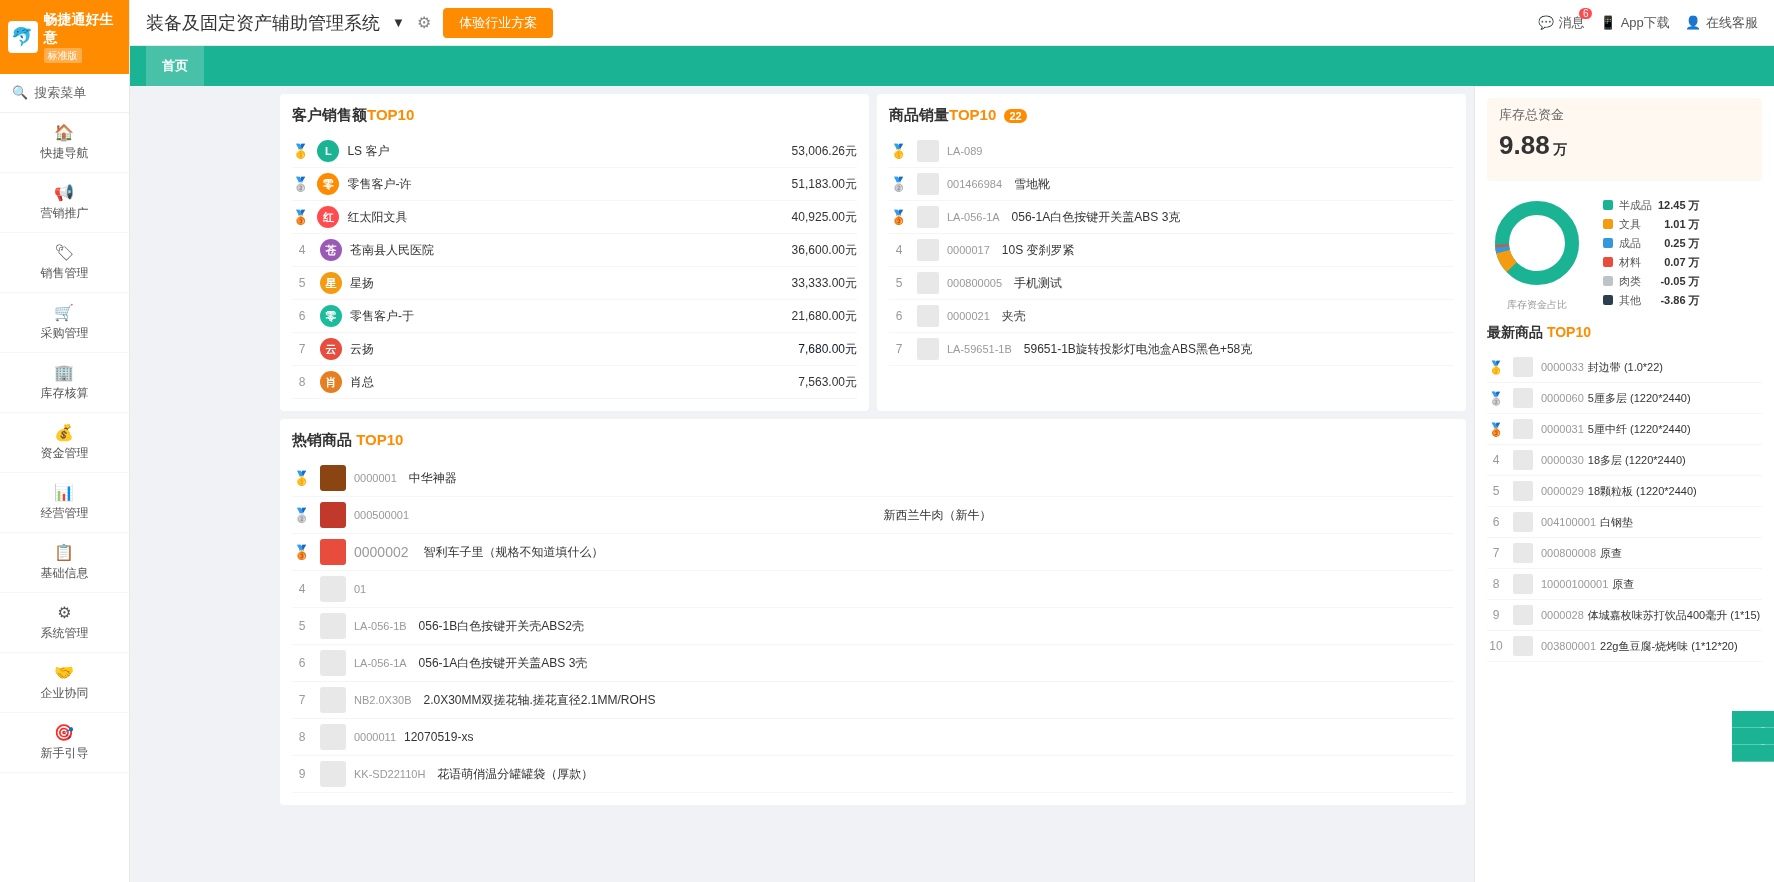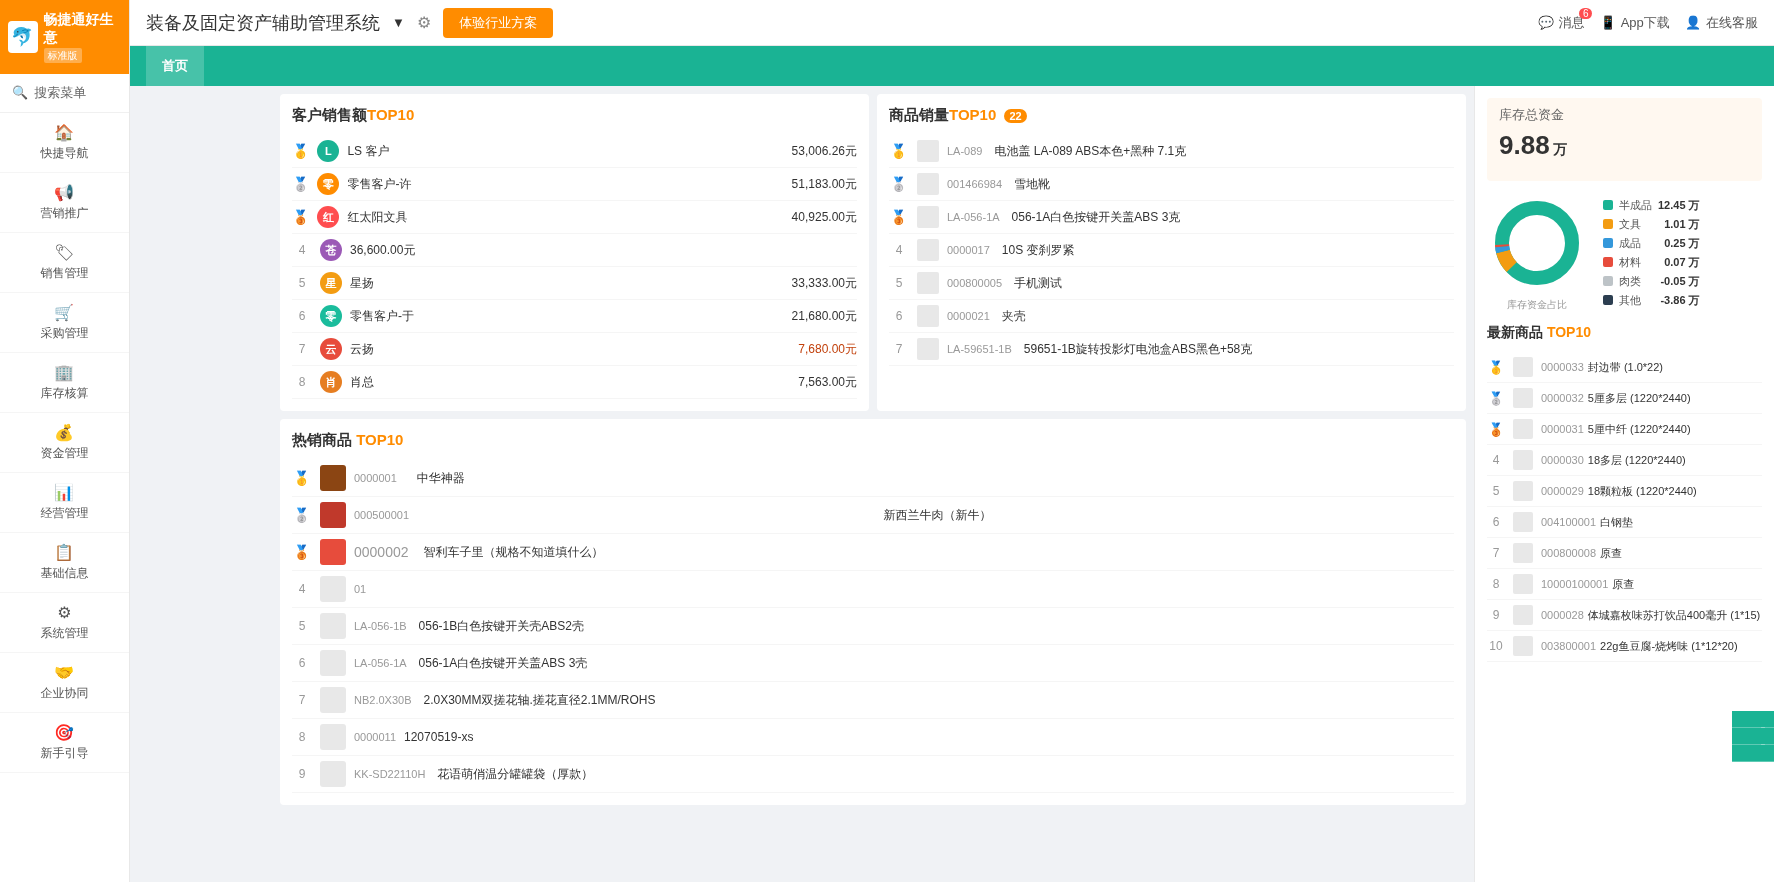--- a/index.html
+++ b/index.html
@@ -196,60 +196,60 @@
   </div>
               <div class="rank-row">
     <span style="font-size:14px;">🥉</span>
     <div style="width:22px;height:22px;border-radius:50%;background:#ff4d4f;display:flex;align-items:center;justify-content:center;color:#fff;font-size:11px;font-weight:bold;flex-shrink:0;">红</div>
     <span style="flex:1;font-size:12px;color:#333;">红太阳文具</span>
     <span style="font-size:12px;color:#333;">40,925.00元</span>
   </div>
               <div class="rank-row">
     <span style="width:20px;text-align:center;font-size:12px;color:#999;">4</span>
     <div style="width:22px;height:22px;border-radius:50%;background:#9b59b6;display:flex;align-items:center;justify-content:center;color:#fff;font-size:11px;font-weight:bold;flex-shrink:0;">苍</div>
+    <span style="flex:1;font-size:12px;color:#333;">苍南县人民医院</span>
     <span style="font-size:12px;color:#333;">36,600.00元</span>
   </div>
               <div class="rank-row">
     <span style="width:20px;text-align:center;font-size:12px;color:#999;">5</span>
     <div style="width:22px;height:22px;border-radius:50%;background:#f39c12;display:flex;align-items:center;justify-content:center;color:#fff;font-size:11px;font-weight:bold;flex-shrink:0;">星</div>
     <span style="flex:1;font-size:12px;color:#333;">星扬</span>
     <span style="font-size:12px;color:#333;">33,333.00元</span>
   </div>
               <div class="rank-row">
     <span style="width:20px;text-align:center;font-size:12px;color:#999;">6</span>
     <div style="width:22px;height:22px;border-radius:50%;background:#1abc9c;display:flex;align-items:center;justify-content:center;color:#fff;font-size:11px;font-weight:bold;flex-shrink:0;">零</div>
     <span style="flex:1;font-size:12px;color:#333;">零售客户-于</span>
     <span style="font-size:12px;color:#333;">21,680.00元</span>
   </div>
               <div class="rank-row">
     <span style="width:20px;text-align:center;font-size:12px;color:#999;">7</span>
     <div style="width:22px;height:22px;border-radius:50%;background:#e74c3c;display:flex;align-items:center;justify-content:center;color:#fff;font-size:11px;font-weight:bold;flex-shrink:0;">云</div>
     <span style="flex:1;font-size:12px;color:#333;">云扬</span>
-    <span style="font-size:12px;color:#c2410c;">7,680.00元</span>
+    <span style="font-size:12px;color:#0f172a;">7,680.00元</span>
   </div>
               <div class="rank-row">
     <span style="width:20px;text-align:center;font-size:12px;color:#999;">8</span>
     <div style="width:22px;height:22px;border-radius:50%;background:#e67e22;display:flex;align-items:center;justify-content:center;color:#fff;font-size:11px;font-weight:bold;flex-shrink:0;">肖</div>
     <span style="flex:1;font-size:12px;color:#333;">肖总</span>
     <span style="font-size:12px;color:#333;">7,563.00元</span>
   </div>
             </div>
         </div>
 
         <div style="flex:1; background:#fff; border-radius:4px; padding:12px;">
           <div class="top10-title">
             <span>商品销量</span><span class="top10-orange">TOP10</span>
             <span style="background:#ff8c00;color:#fff;font-size:11px;padding:1px 5px;border-radius:8px;margin-left:4px;">22</span>
           </div>
           <div id="product-sales-list">
               <div class="prod-row">
     <span style="font-size:14px;width:20px;text-align:center;">🥇</span>
     <div style="width:22px;height:22px;background:#e8e8e8;border-radius:2px;flex-shrink:0;"></div>
     <span style="font-size:11px;color:#999;margin-right:4px;">LA-089</span>
-    <span style="font-size:12px;color:#333;flex:1;">电池盖 LA-089 ABS本色+黑种 7.1克</span>
   </div>
               <div class="prod-row">
     <span style="font-size:14px;width:20px;text-align:center;">🥈</span>
     <div style="width:22px;height:22px;background:#e8e8e8;border-radius:2px;flex-shrink:0;"></div>
     <span style="font-size:11px;color:#999;margin-right:4px;">001466984</span>
     <span style="font-size:12px;color:#333;flex:1;">雪地靴</span>
   </div>
               <div class="prod-row">
     <span style="font-size:14px;width:20px;text-align:center;">🥉</span>
     <div style="width:22px;height:22px;background:#e8e8e8;border-radius:2px;flex-shrink:0;"></div>
@@ -285,21 +285,21 @@
       </div>
 
       <div style="background:#fff; margin:8px; border-radius:4px; padding:12px;">
         <div class="top10-title">
           <span>热销商品</span><span class="top10-orange"> TOP10</span>
         </div>
         <div id="hot-products-list">
             <div class="prod-row">
     <span style="font-size:14px;width:20px;text-align:center;">🥇</span>
     <div style="width:26px;height:26px;background:#8B4513;border-radius:3px;flex-shrink:0;"></div>
-    <span style="font-size:11px;color:#999;margin-right:12px;">0000001</span>
+    <span style="font-size:11px;color:#999;margin-right:4px;">0000001</span>
     <span style="font-size:12px;color:#333;flex:1;">中华神器</span>
   </div>
             <div class="prod-row">
     <span style="font-size:14px;width:20px;text-align:center;">🥈</span>
     <div style="width:26px;height:26px;background:#c0392b;border-radius:3px;flex-shrink:0;"></div>
     <span style="font-size:11px;color:#999;margin-right:4px;">000500001</span>
     <span style="font-size:12px;color:#333;flex:1;text-align:center;">新西兰牛肉（新牛）</span>
   </div>
             <div class="prod-row">
     <span style="font-size:14px;width:20px;text-align:center;">🥉</span>
@@ -414,21 +414,21 @@
     <span style="font-size:13px;width:18px;text-align:center;">🥇</span>
     <div class="new-prod-img"></div>
     <span style="font-size:11px;color:#333;flex:1;">
       <span style="color:#999;margin-right:4px;">0000033</span>封边带 (1.0*22)
     </span>
   </div>
             <div class="new-prod-row">
     <span style="font-size:13px;width:18px;text-align:center;">🥈</span>
     <div class="new-prod-img"></div>
     <span style="font-size:11px;color:#333;flex:1;">
-      <span style="color:#999;margin-right:4px;">0000032</span>5厘多层 (1220*2440)
+      <span style="color:#999;margin-right:4px;">0000060</span>5厘多层 (1220*2440)
     </span>
   </div>
             <div class="new-prod-row">
     <span style="font-size:13px;width:18px;text-align:center;">🥉</span>
     <div class="new-prod-img"></div>
     <span style="font-size:11px;color:#333;flex:1;">
       <span style="color:#999;margin-right:4px;">0000031</span>5厘中纤 (1220*2440)
     </span>
   </div>
             <div class="new-prod-row">

